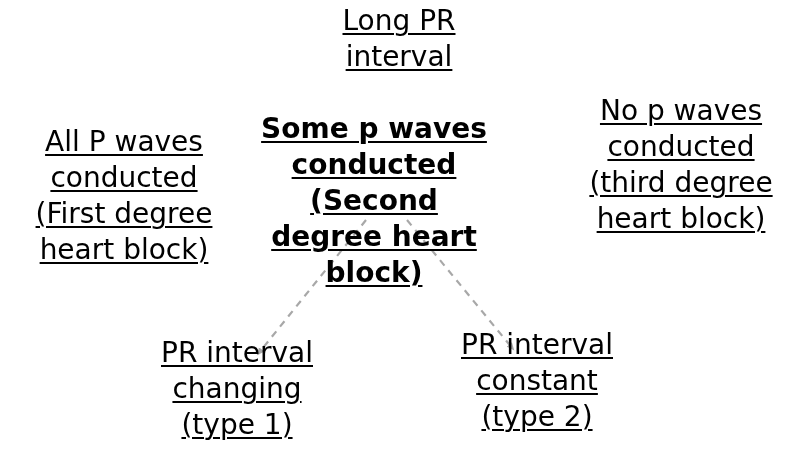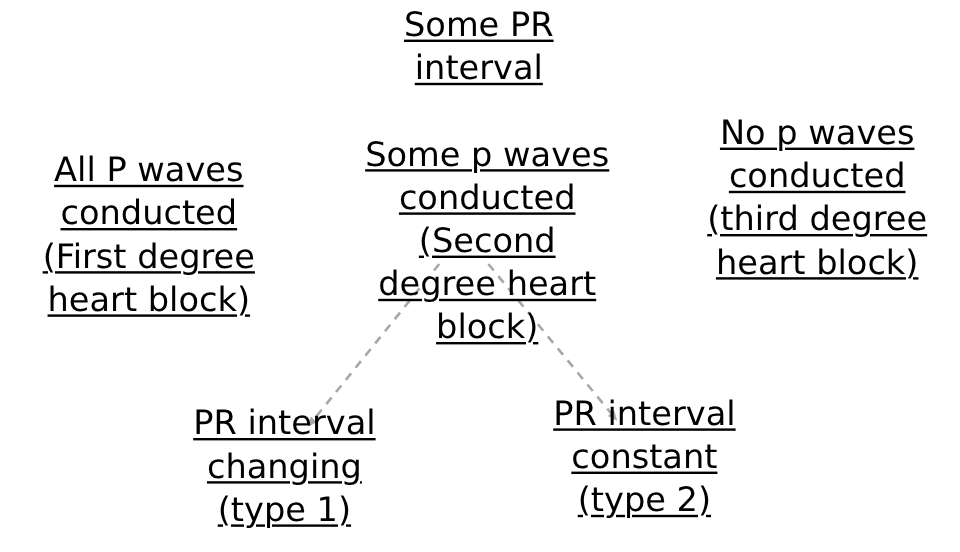--- a/index.html
+++ b/index.html
@@ -59,29 +59,29 @@
   <svg class="connector-layer" width="800" height="460">
     <defs>
       <marker id="arrow" markerWidth="9" markerHeight="9" refX="6" refY="3.5" orient="auto" markerUnits="userSpaceOnUse">
         <path class="arrow-head" d="M0,0 L8,3.5 L0,7 Z"></path>
       </marker>
     </defs>
   <line x1="366" y1="220" x2="258" y2="354" class="connector" marker-end="url(#arrow)"></line>
       <line x1="407" y1="220" x2="513" y2="349" class="connector" marker-end="url(#arrow)"></line>
     </svg>
 
-  <div class="node" style="left:399px; top:3px;">Some PR
+  <div class="node" style="left:399px; top:3px;">Long PR
 interval</div>
 
   <div class="node" style="left:124px; top:124px;">All P waves
 conducted
 (First degree
 heart block)</div>
 
-  <div class="node" style="left:406px; top:111px;">Some p waves
+  <div class="node" style="left:374px; top:111px;font-weight:bold;">Some p waves
 conducted
 (Second
 degree heart
 block)</div>
 
   <div class="node" style="left:681px; top:93px;">No p waves
 conducted
 (third degree
 heart block)</div>
 

